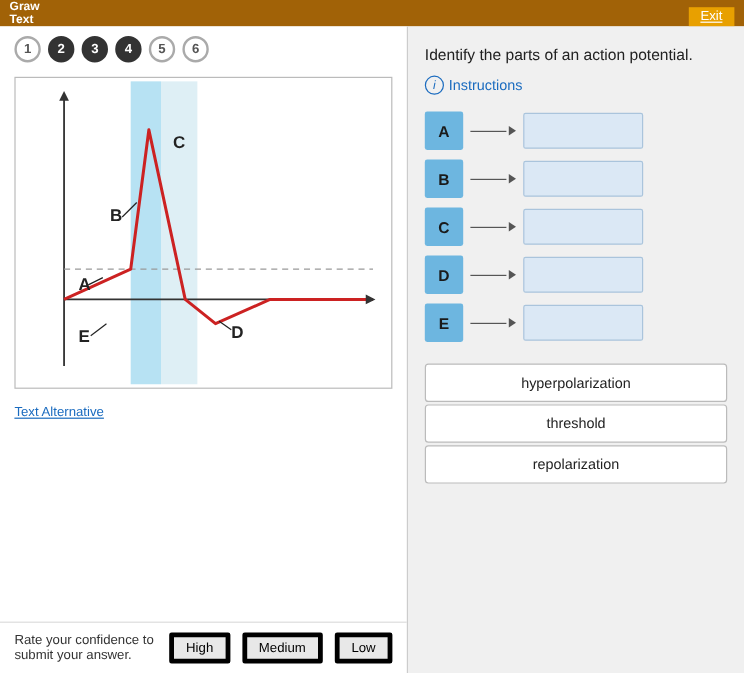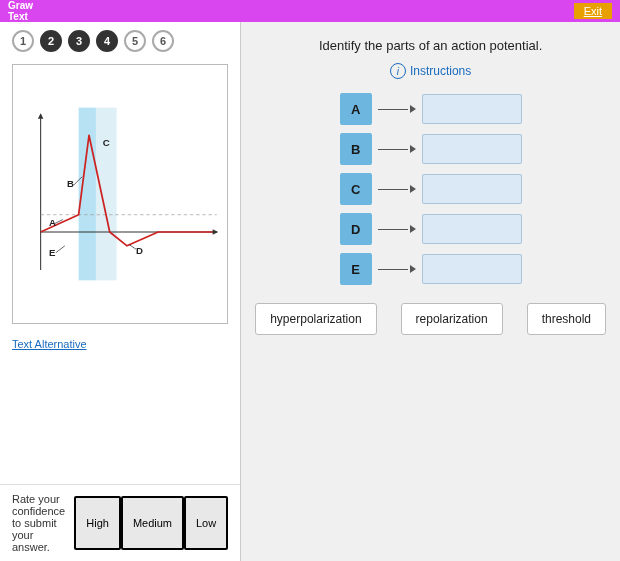--- a/index.html
+++ b/index.html
@@ -7,22 +7,22 @@
       width: 620px;
       height: 561px;
       font-family: Arial, sans-serif;
       font-size: 13px;
       background: #f5f5f5;
       overflow: hidden;
       position: relative;
     }
     .top-bar {
       display: flex;
-      align-items: center;
-      background: #d946ef;
+      align-items: flex-end;
+      background: #a16207;
       height: 22px;
       padding: 0 8px;
     }
     .logo {
       color: white;
       font-size: 10px;
       font-weight: bold;
       line-height: 1.1;
     }
     .exit-btn {
@@ -86,40 +86,39 @@
       margin-top: 14px;
       color: #1a6bbf;
       font-size: 11px;
       cursor: pointer;
       text-decoration: underline;
     }
     .confidence-bar {
       display: flex;
       align-items: center;
       padding: 8px 12px;
-      gap: 0;
+      gap: 10px;
       border-top: 1px solid #ddd;
       font-size: 11px;
       color: #333;
     }
     .conf-btn {
-      border: 2px solid #000000;
+      border: 4px solid #000000;
       background: #e8e8e8;
-      padding: 19px 10px;
+      padding: 3px 10px;
       font-size: 11px;
       cursor: pointer;
       border-radius: 2px;
     }
     .right-panel {
       flex: 1;
       background: #f0f0f0;
       display: flex;
       flex-direction: column;
       padding: 16px 14px;
-      align-items: center;
     }
     .question-title {
       font-size: 13px;
       color: #222;
       margin-bottom: 10px;
     }
     .instructions-link {
       display: flex;
       align-items: center;
       gap: 4px;
@@ -182,21 +181,22 @@
     }
     .answer-box {
       width: 100px;
       height: 30px;
       background: #dbe8f5;
       border: 1px solid #aac4dc;
       border-radius: 2px;
     }
     .answer-choices {
       display: flex;
-      gap: 24px;
+      flex-direction: column;
+      gap: 2px;
       margin-top: 4px;
     }
     .choice-btn {
       background: white;
       border: 1px solid #bbb;
       padding: 8px 14px;
       font-size: 12px;
       cursor: pointer;
       border-radius: 3px;
       text-align: center;
@@ -324,17 +324,17 @@
         <div class="arrow-line">
           <div class="line-part"></div>
           <div class="arrow-head"></div>
         </div>
         <div class="answer-box"></div>
       </div>
     </div>
 
     <div class="answer-choices">
       <button class="choice-btn">hyperpolarization</button>
+      <button class="choice-btn">threshold</button>
       <button class="choice-btn">repolarization</button>
-      <button class="choice-btn">threshold</button>
     </div>
   </div>
 </div>
 
 </body></html>

